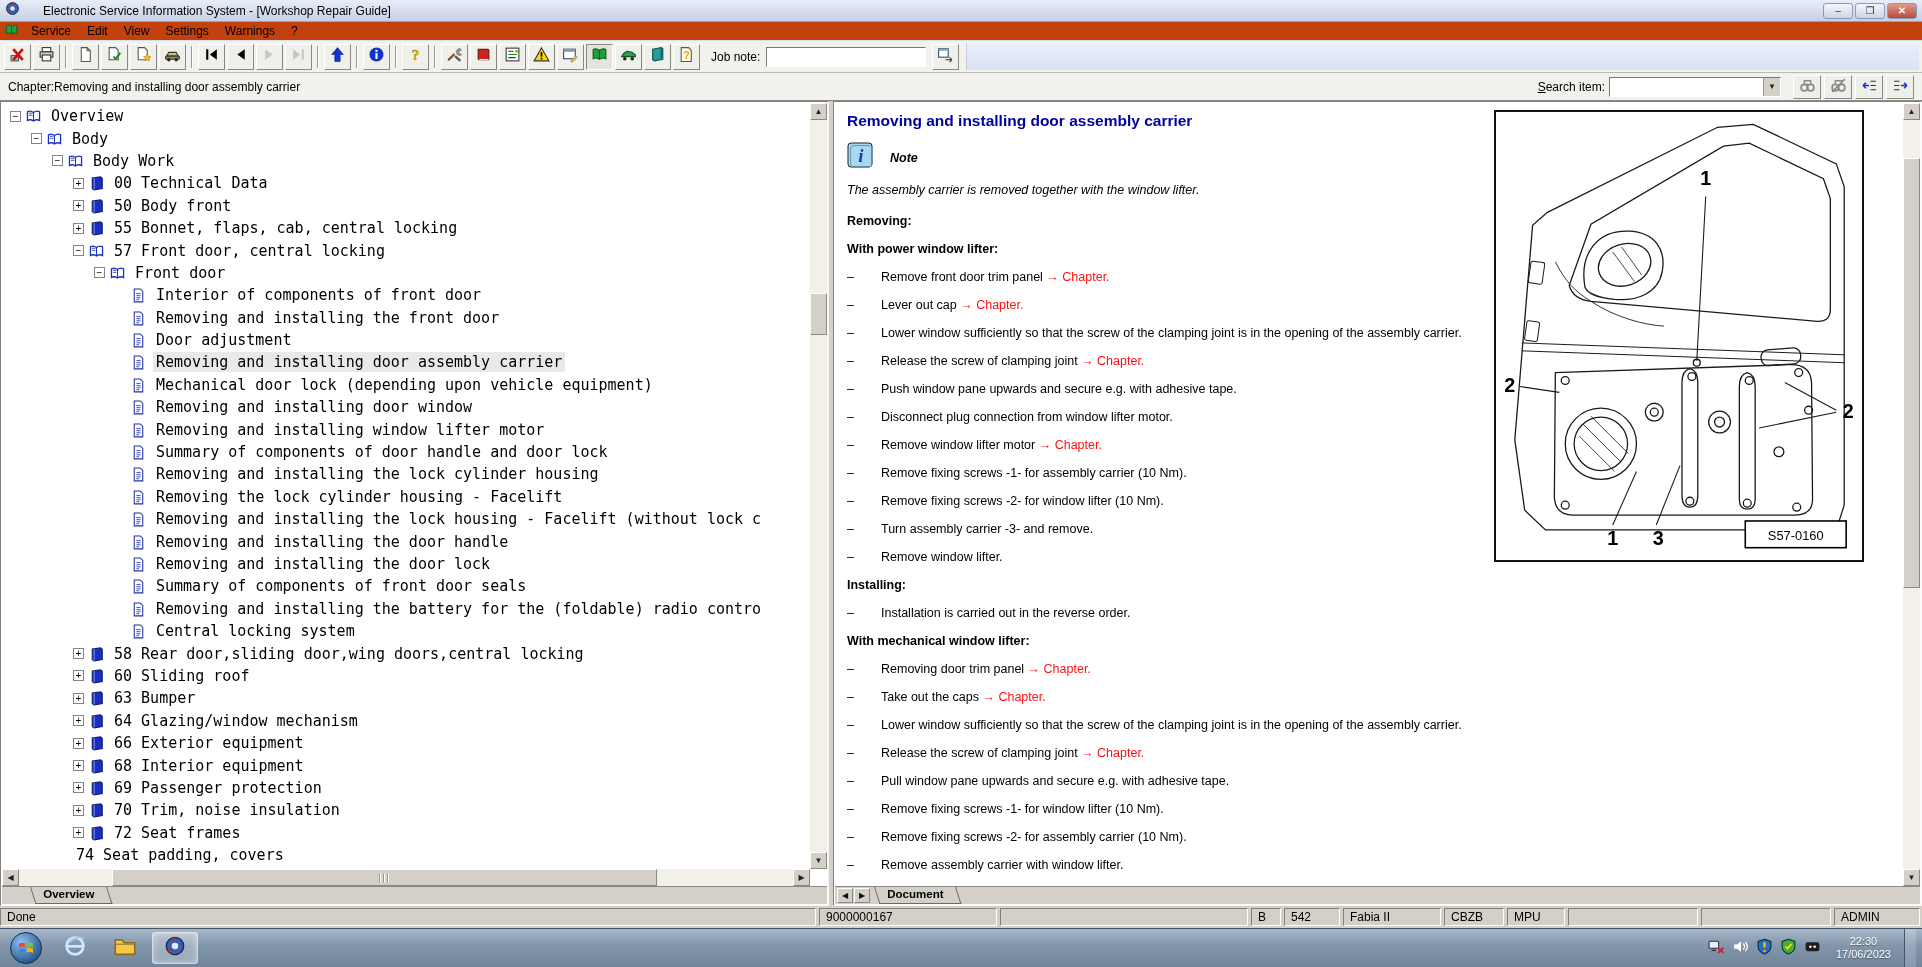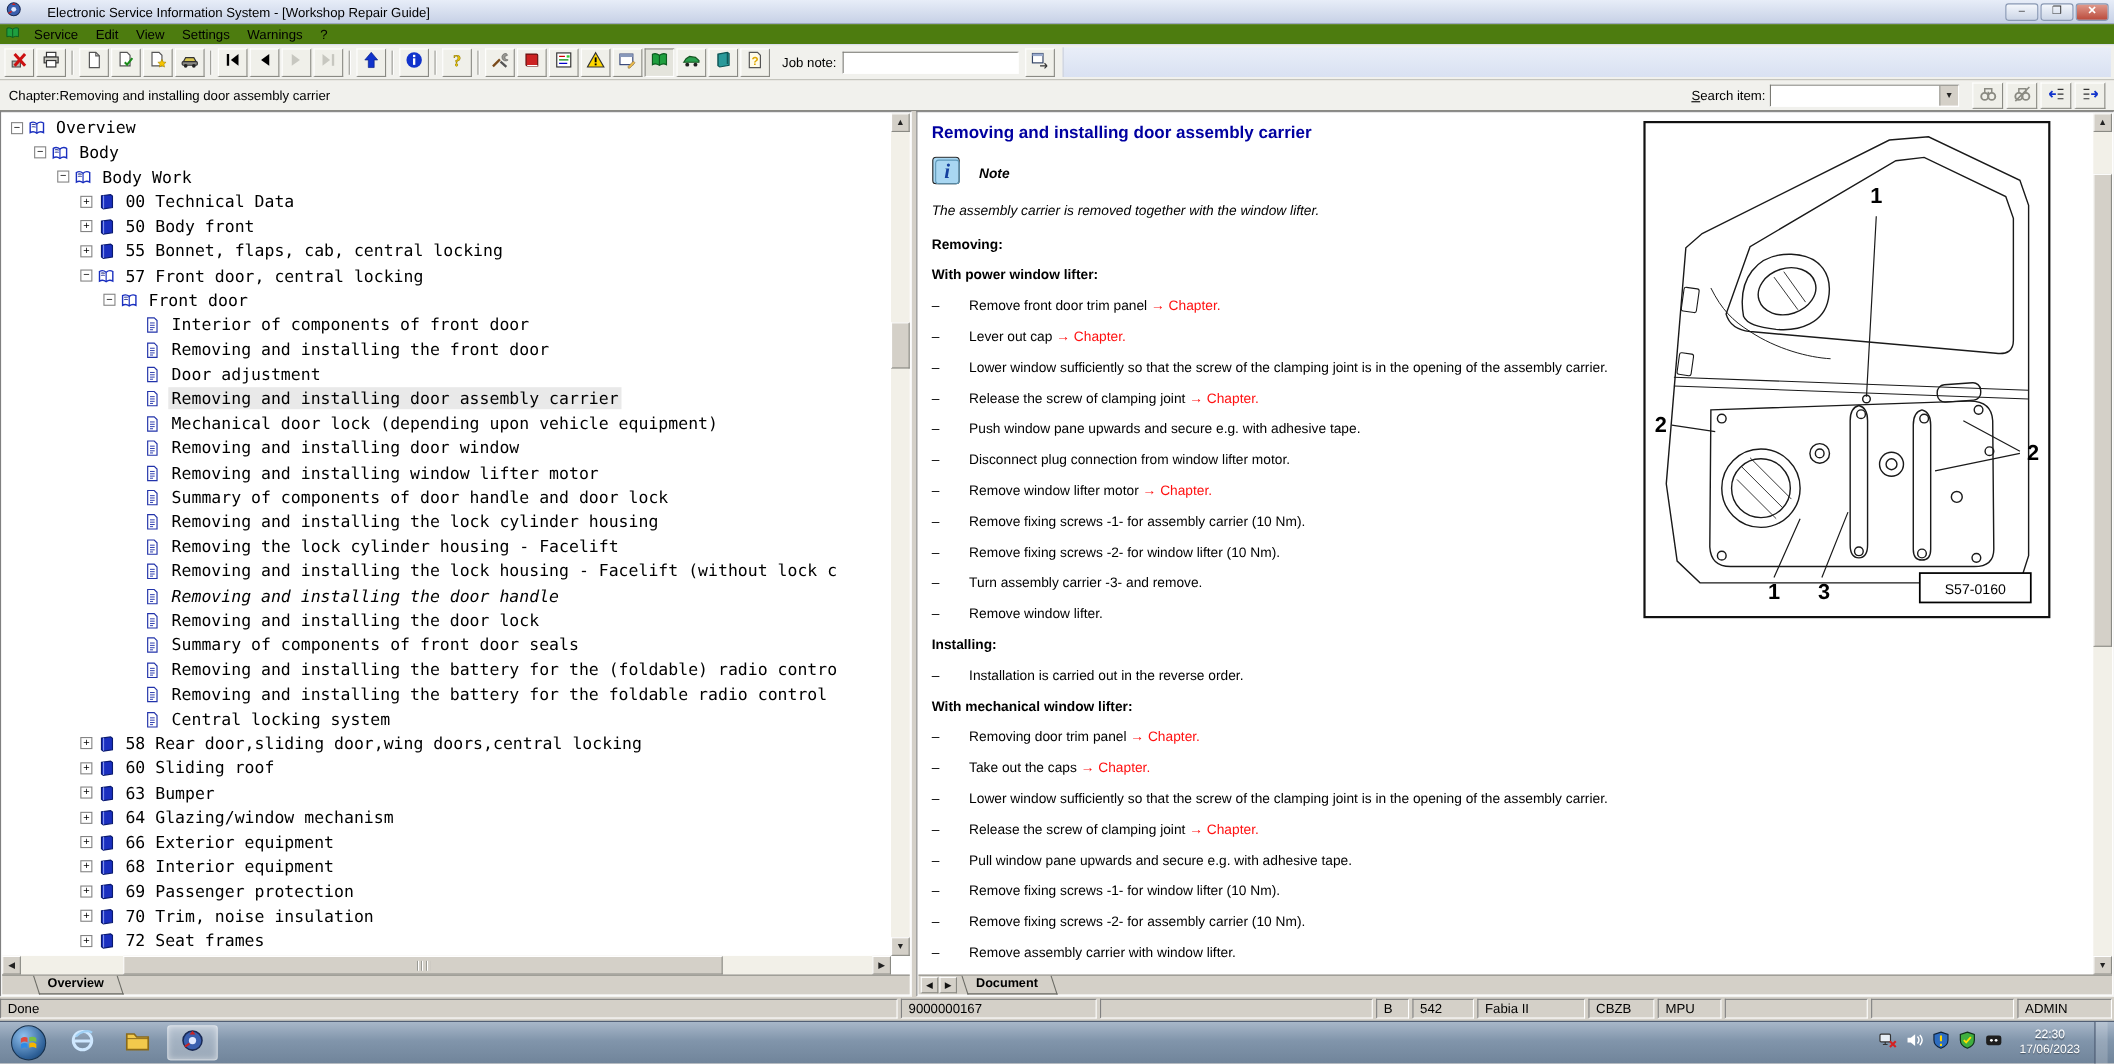--- a/index.html
+++ b/index.html
@@ -10,21 +10,21 @@
   
   .titlebar{height:22px;background:linear-gradient(#E7EDF8,#C7D1E6);border-bottom:1px solid #96A3BE;
             display:flex;align-items:center;padding:0 5px;}
   .title-text{font-size:12px;margin-left:23px;flex:1;}
   .win-btns{display:flex;gap:2px;}
   .wbtn{width:30px;height:16px;border:1px solid #8A99B4;border-radius:3px;
         background:linear-gradient(#F4F7FC,#CBD5E6);font-size:10px;line-height:13px;text-align:center;color:#333;}
   .wbtn.close{background:linear-gradient(#E09A8D,#BB4B3C);color:#fff;font-weight:bold;}
 
   
-  .menubar{height:19px;background:#4d7c0f;display:flex;align-items:center;font-size:12px;padding-left:4px;border-bottom:1px solid #D8DEEC;}
+  .menubar{height:19px;background:#c2410c;display:flex;align-items:center;font-size:12px;padding-left:4px;border-bottom:1px solid #D8DEEC;}
   .menu-item{padding:1px 8px;}
 
   
   .toolbar{height:32px;background:#F1F1ED;display:flex;align-items:center;padding:2px 3px;border-bottom:1px solid #B9B9B1;}
   .tb-btn{width:27px;height:26px;margin:0 1px;display:flex;align-items:center;justify-content:center;
           background:#F0F0EA;border:1px solid;border-color:#FFFFFF #8A8A84 #8A8A84 #FFFFFF;}
   .tb-btn.pressed{border-color:#8A8A84 #FFFFFF #FFFFFF #8A8A84;background:#E4E4DC;}
   .tb-btn.disabled svg{opacity:.55;}
   .tb-sep{width:0;height:22px;border-left:1px solid #9A9A94;border-right:1px solid #FFFFFF;margin:0 4px;}
   .jobnote{display:flex;align-items:center;margin-left:10px;font-size:12px;}
@@ -505,21 +505,21 @@
             <span class="tlabel">Removing the lock cylinder housing - Facelift</span>
           </div>
           <div class="trow" style="padding-left: 113px;">
             <span class="tstub"></span>
             <span class="tico"><svg width="17" height="17" viewBox="0 0 16 16">
                 <path d="M4 1.8 h5.6 l2.4 2.4 V14 h-8z" fill="#fff" stroke="#2233AA"></path>
                 <path d="M6 6.2 h4 M6 8.2 h4 M6 10.2 h4 M6 12 h2.6" stroke="#2233AA" stroke-width=".8"></path>
               </svg></span>
             <span class="tlabel">Removing and installing the lock housing - Facelift (without lock c</span>
           </div>
-          <div class="trow" style="padding-left: 113px; font-style: italic;">
+          <div class="trow" style="padding-left: 113px;">
             <span class="tstub"></span>
             <span class="tico"><svg width="17" height="17" viewBox="0 0 16 16">
                 <path d="M4 1.8 h5.6 l2.4 2.4 V14 h-8z" fill="#fff" stroke="#2233AA"></path>
                 <path d="M6 6.2 h4 M6 8.2 h4 M6 10.2 h4 M6 12 h2.6" stroke="#2233AA" stroke-width=".8"></path>
               </svg></span>
             <span class="tlabel">Removing and installing the door handle</span>
           </div>
           <div class="trow" style="padding-left: 113px;">
             <span class="tstub"></span>
             <span class="tico"><svg width="17" height="17" viewBox="0 0 16 16">
@@ -536,28 +536,20 @@
               </svg></span>
             <span class="tlabel">Summary of components of front door seals</span>
           </div>
           <div class="trow" style="padding-left: 113px;">
             <span class="tstub"></span>
             <span class="tico"><svg width="17" height="17" viewBox="0 0 16 16">
                 <path d="M4 1.8 h5.6 l2.4 2.4 V14 h-8z" fill="#fff" stroke="#2233AA"></path>
                 <path d="M6 6.2 h4 M6 8.2 h4 M6 10.2 h4 M6 12 h2.6" stroke="#2233AA" stroke-width=".8"></path>
               </svg></span>
             <span class="tlabel">Removing and installing the battery for the (foldable) radio contro</span>
-          </div>
-          <div class="trow" style="padding-left: 113px;">
-            <span class="tstub"></span>
-            <span class="tico"><svg width="17" height="17" viewBox="0 0 16 16">
-                <path d="M4 1.8 h5.6 l2.4 2.4 V14 h-8z" fill="#fff" stroke="#2233AA"></path>
-                <path d="M6 6.2 h4 M6 8.2 h4 M6 10.2 h4 M6 12 h2.6" stroke="#2233AA" stroke-width=".8"></path>
-              </svg></span>
-            <span class="tlabel">Removing and installing the battery for the foldable radio control</span>
           </div>
           <div class="trow" style="padding-left: 113px;">
             <span class="tstub"></span>
             <span class="tico"><svg width="17" height="17" viewBox="0 0 16 16">
                 <path d="M4 1.8 h5.6 l2.4 2.4 V14 h-8z" fill="#fff" stroke="#2233AA"></path>
                 <path d="M6 6.2 h4 M6 8.2 h4 M6 10.2 h4 M6 12 h2.6" stroke="#2233AA" stroke-width=".8"></path>
               </svg></span>
             <span class="tlabel">Central locking system</span>
           </div>
           <div class="trow" style="padding-left: 71px;">

